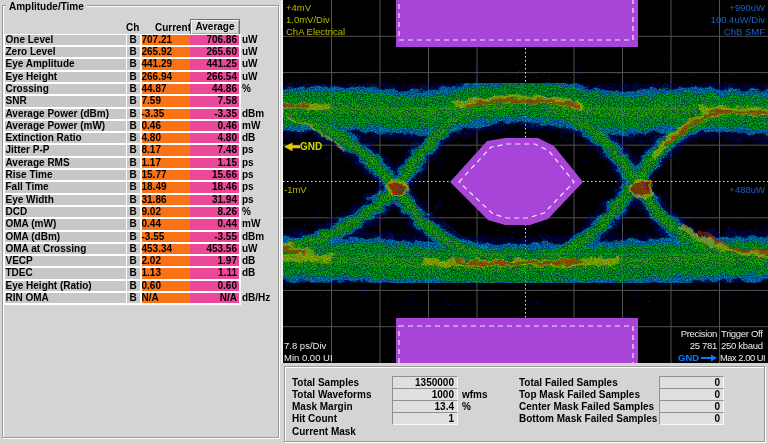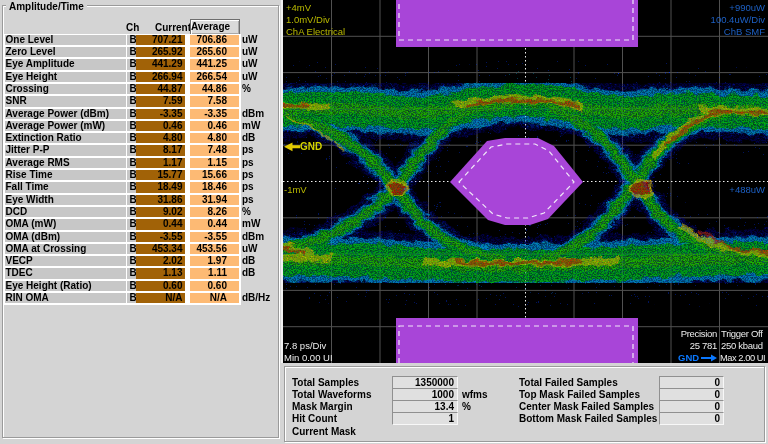--- a/index.html
+++ b/index.html
@@ -1,27 +1,27 @@
 <!DOCTYPE html>
 <html><head><meta charset="utf-8">
 <style>
 * { margin:0; padding:0; box-sizing:border-box; }
 html,body { width:768px; height:444px; overflow:hidden; background:#d4d4d4; font-family:"Liberation Sans", sans-serif; }
 #page { position:relative; width:768px; height:444px; }
 #lbox { position:absolute; left:2px; top:5px; width:277px; height:433px; border:1px solid #9a9a9a; box-shadow: inset 1px 1px 0 #ffffff, 1px 1px 0 #ffffff; }
 #ltitle { position:absolute; left:6px; top:1px; background:#d4d4d4; padding:0 3px; font-size:10px; font-weight:bold; color:#000; line-height:11px; }
 .hdr { position:absolute; top:22px; font-size:10px; font-weight:bold; color:#000; }
-#avgbtn { position:absolute; left:190px; top:19px; width:50px; height:16px; background:#d9d9d9; border:1px solid #6e6e6e; box-shadow: inset 1px 1px 0 #ffffff, inset -1px -1px 0 #a8a8a8; font-size:10px; font-weight:bold; text-align:left; line-height:14px; }
+#avgbtn { position:absolute; left:190px; top:19px; width:50px; height:16px; background:#d9d9d9; border:1px solid #6e6e6e; box-shadow: inset 1px 1px 0 #ffffff, inset -1px -1px 0 #a8a8a8; font-size:10px; font-weight:bold; text-align:center; line-height:14px; }
 #mtable { position:absolute; left:3.5px; top:33.8px; width:237px; height:271px; background:#ffffff; }
 .mrow { position:absolute; left:1px; width:235px; height:12.3px; }
 .mrow .c { position:absolute; top:0; height:10.3px; background:#c7c7c7; font-size:10px; font-weight:bold; color:#000; line-height:10.3px; white-space:nowrap; }
 .mrow .lab { left:0; width:121px; padding-left:1px; }
 .mrow .ch  { left:122px; width:13px; text-align:center; }
-.mrow .v1  { left:131px; width:49px; background:#a16207; text-align:right; padding-right:2px; }
-.mrow .v2  { left:185.5px; width:49px; background:#fdba74; text-align:right; padding-right:12px; }
+.mrow .v1  { left:137px; width:49px; background:#f97316; text-align:left; padding-right:2px; }
+.mrow .v2  { left:185.5px; width:49px; background:#ec4899; text-align:right; padding-right:2px; }
 .unit { position:absolute; left:238.5px; font-size:10px; font-weight:bold; line-height:10.3px; white-space:nowrap; }
 #eye { position:absolute; left:283px; top:0; width:485px; height:363px; background:#000; }
 #eyeborder { position:absolute; left:281px; top:0; width:2px; height:363px; background:#f0f0f0; }
 #mbox { position:absolute; left:284px; top:366px; width:481px; height:76px; border:1px solid #9a9a9a; box-shadow: inset 1px 1px 0 #ffffff, 1px 1px 0 #ffffff; }
 #mtitle { position:absolute; left:290px; top:363px; background:#d4d4d4; padding:0 3px 2px 2px; font-size:10px; font-weight:bold; color:#000; line-height:11px; }
 #chb { display:inline-block; border-bottom:2px solid #2f5cf0; padding-bottom:0px; }
 .mtlab { position:absolute; font-size:10px; font-weight:bold; color:#000; white-space:nowrap; line-height:11px; }
 .mtbox { position:absolute; height:13px; background:#e0e0e0; border-top:1px solid #909090; border-left:1px solid #909090; border-bottom:1px solid #f8f8f8; border-right:1px solid #f8f8f8; font-size:10px; font-weight:bold; text-align:right; padding-right:3px; line-height:11px; }
 </style></head>
 <body>

